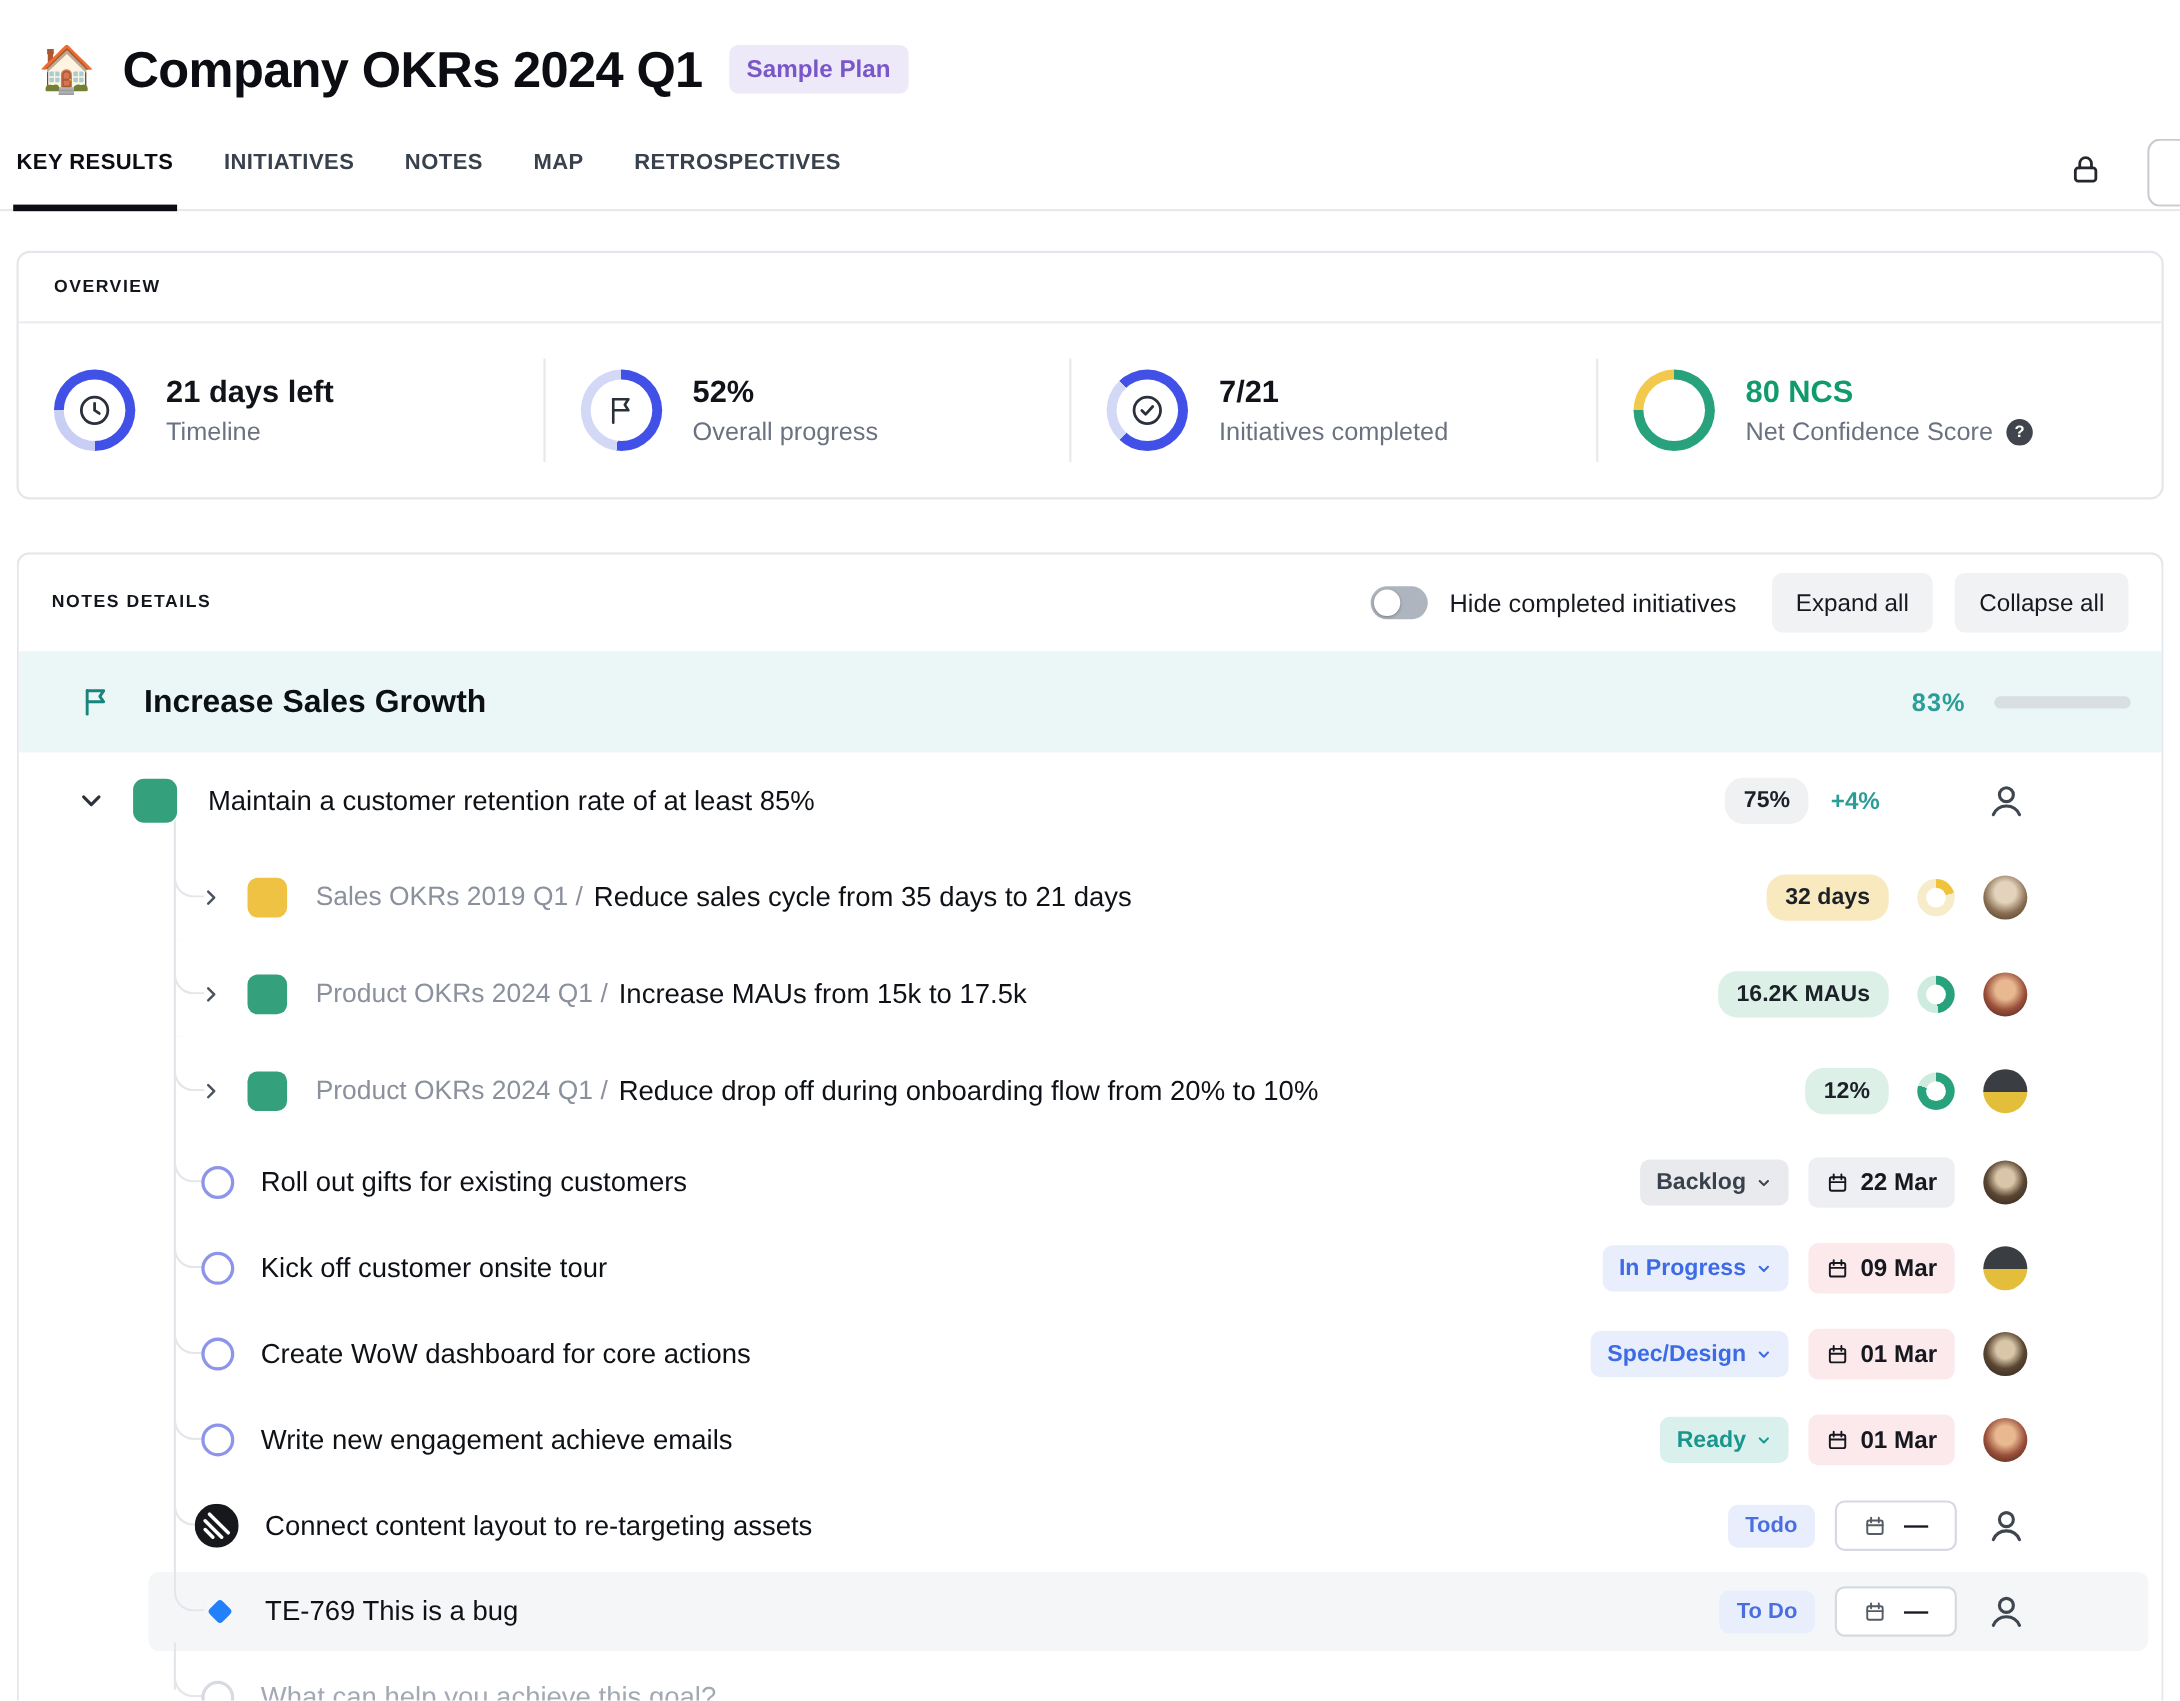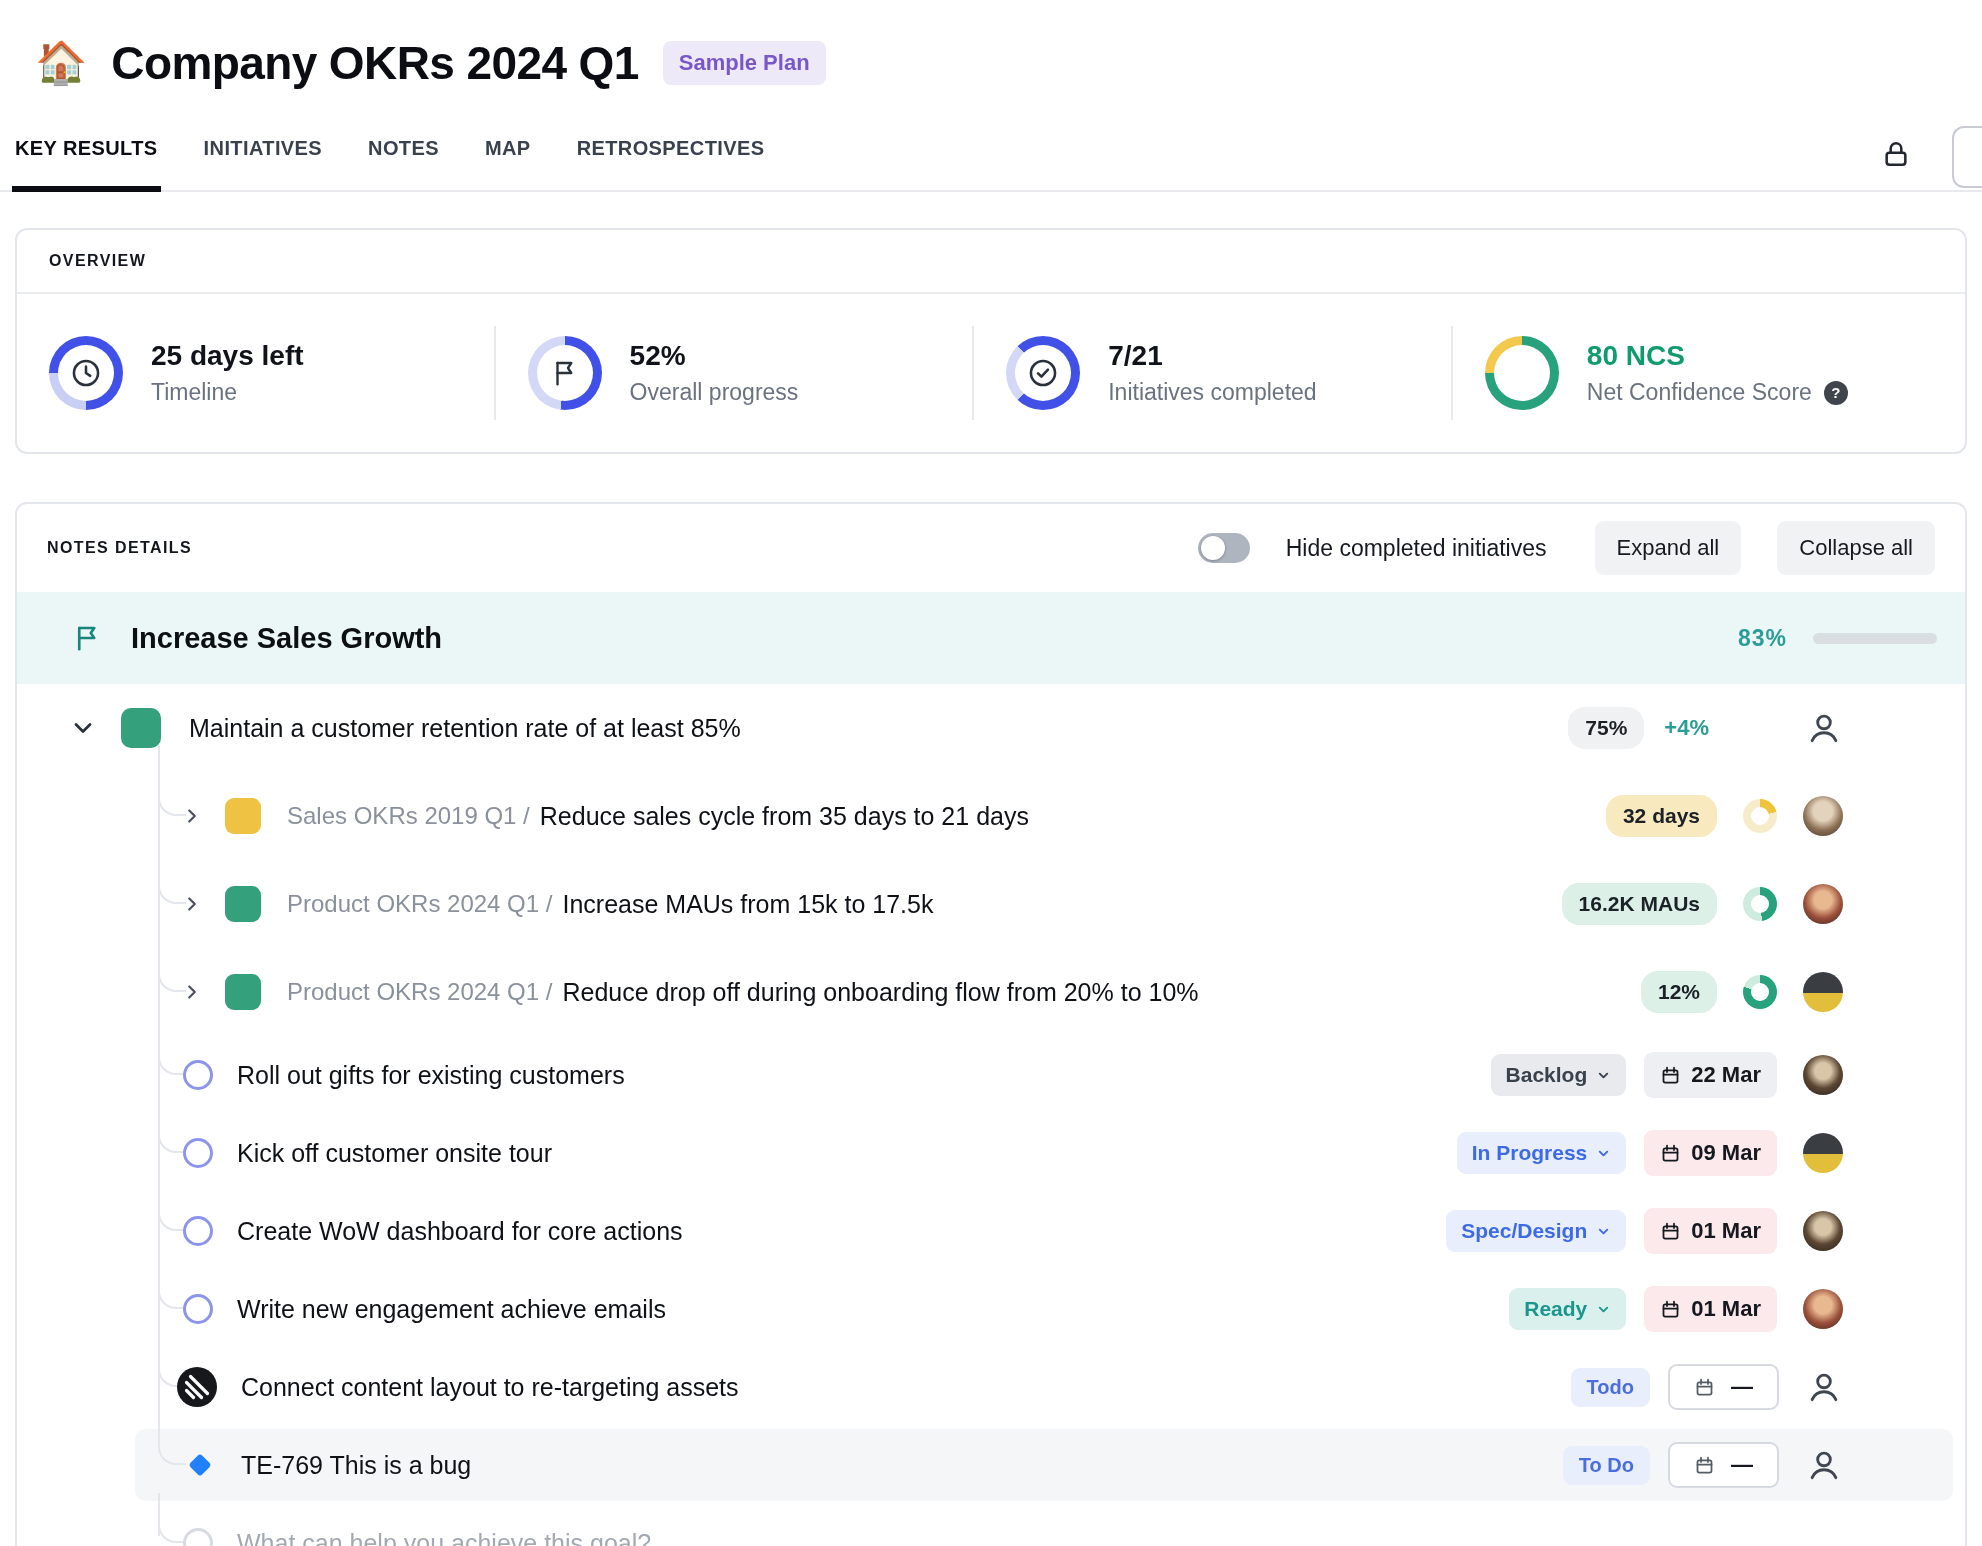--- a/index.html
+++ b/index.html
@@ -43,21 +43,21 @@
   .stat-value { font-size:28px; font-weight:700; color:#101319; }
   .ncs .stat-value { color:#0F9B6C; }
   .stat-label { font-size:23px; color:#6A7280; margin-top:7px; display:flex; align-items:center; gap:12px; }
   .help { width:24px; height:24px; border-radius:50%; background:#40454D; color:#fff;
     font-size:15px; font-weight:700; display:flex; align-items:center; justify-content:center; flex:none; }
 
   
   .plan-card { margin-top:48px; border-bottom:none; border-radius:12px 12px 0 0; }
   .plan-head { height:88px; display:flex; align-items:center; padding:0 30px; }
   .plan-label { font-size:16px; font-weight:800; letter-spacing:1.4px; color:#13161C; }
-  .plan-controls { margin-left:auto; display:flex; align-items:center; gap:36px; }
+  .plan-controls { margin-left:auto; display:flex; align-items:center; gap:20px; }
   .toggle { width:52px; height:30px; border-radius:15px; background:#AEB5BF; position:relative; cursor:pointer; flex:none; }
   .toggle::after { content:''; position:absolute; left:3px; top:3px; width:24px; height:24px;
     background:#fff; border-radius:50%; box-shadow:0 1px 3px rgba(0,0,0,.3); }
   .toggle-label { font-size:23px; color:#16191F; margin-right:12px; }
   .btn { background:#F1F2F4; border:none; border-radius:9px; padding:14px 22px;
     font-size:22px; font-weight:500; color:#16191F; font-family:inherit; cursor:pointer; }
 
   .objective-row { height:92px; background:#EBF6F6; display:flex; align-items:center;
     padding:0 28px 0 56px; }
   .obj-title { font-size:29px; font-weight:700; margin-left:28px; color:#0C0F14; }
@@ -159,21 +159,21 @@
     <div class="stats">
 
       <div class="stat">
         <div class="ring" style="background: conic-gradient(rgb(65, 80, 230) 0%, rgb(65, 80, 230) 50%, rgb(201, 206, 245) 50%, rgb(201, 206, 245) 75%, rgb(65, 80, 230) 75%, rgb(65, 80, 230) 100%);">
           <svg width="34" height="34" viewBox="0 0 24 24" fill="none" stroke="#2B313B" stroke-width="1.8" stroke-linecap="round">
             <circle cx="12" cy="12" r="8.5"></circle>
               <path d="M12 7.5V12l3 2"></path>
           </svg>
         </div>
         <div class="stat-text">
-          <div class="stat-value">25 days left</div>
+          <div class="stat-value">21 days left</div>
           <div class="stat-label">
               <span>Timeline</span>
             </div>
         </div>
       </div>
       <div class="vdiv"></div>
 
       <div class="stat">
         <div class="ring" style="background: conic-gradient(rgb(65, 80, 230) 0%, rgb(65, 80, 230) 52%, rgb(212, 216, 247) 52%, rgb(212, 216, 247) 100%);">
           <svg width="30" height="30" viewBox="0 0 24 24" fill="none" stroke="#2B313B" stroke-width="1.9" stroke-linecap="round" stroke-linejoin="round">

